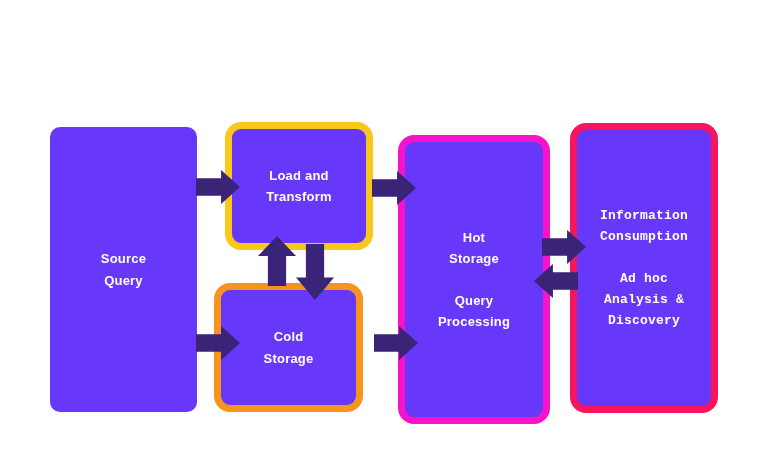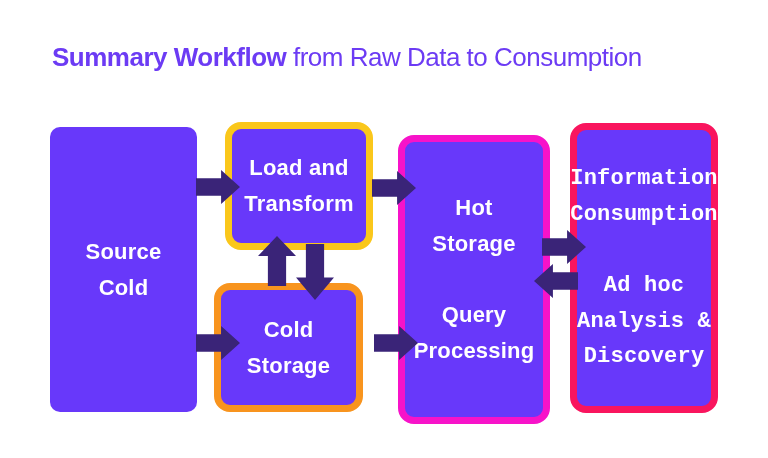--- a/index.html
+++ b/index.html
@@ -29,21 +29,21 @@
     background: var(--box-fill, #6838fa);
     color: var(--text, #ffffff);
     display: flex;
     align-items: center;
     justify-content: center;
     text-align: center;
     z-index: 1;
   }
   .node .node-label {
     font-weight: 700;
-    font-size: 22px;
+    font-size: 13px;
     line-height: 1.62;
     letter-spacing: 0.2px;
     white-space: pre-line;
   }
   .node.plain { border-radius: 10px; }
   .node.framed { border-radius: 16px; border: 7px solid; }
 
   #node-source { left: 50px;  top: 127px; width: 147px; height: 285px; }
   #node-load   { left: 225px; top: 122px; width: 148px; height: 128px; border-color: var(--border-yellow, #fac71b); }
   #node-cold   { left: 214px; top: 283px; width: 149px; height: 129px; border-color: var(--border-orange, #f8941e); text-align: center; }
@@ -63,25 +63,24 @@
   #arrow-cold-to-load   { left: 258px; top: 236px; width: 38px; height: 50px; }
   #arrow-load-to-cold   { left: 296px; top: 244px; width: 38px; height: 56px; }
   #arrow-hot-to-info    { left: 542px; top: 230px; width: 44px; height: 34px; }
   #arrow-info-to-hot    { left: 534px; top: 264px; width: 44px; height: 34px; }
 </style>
 </head>
 <body>
 
 <div class="canvas">
 
-  <h1 class="diagram-title"><span class="t-bold">Summary Workflow</span><span class="t-rest"> from Raw Data to Consumption</span></h1>
 
   <div class="node plain" id="node-source">
     <span class="node-label">Source
-Cold</span>
+Query</span>
   </div>
 
   <div class="node framed" id="node-load">
     <span class="node-label">Load and
 Transform</span>
   </div>
 
   <div class="node framed" id="node-cold">
     <span class="node-label">Cold
 Storage</span>

